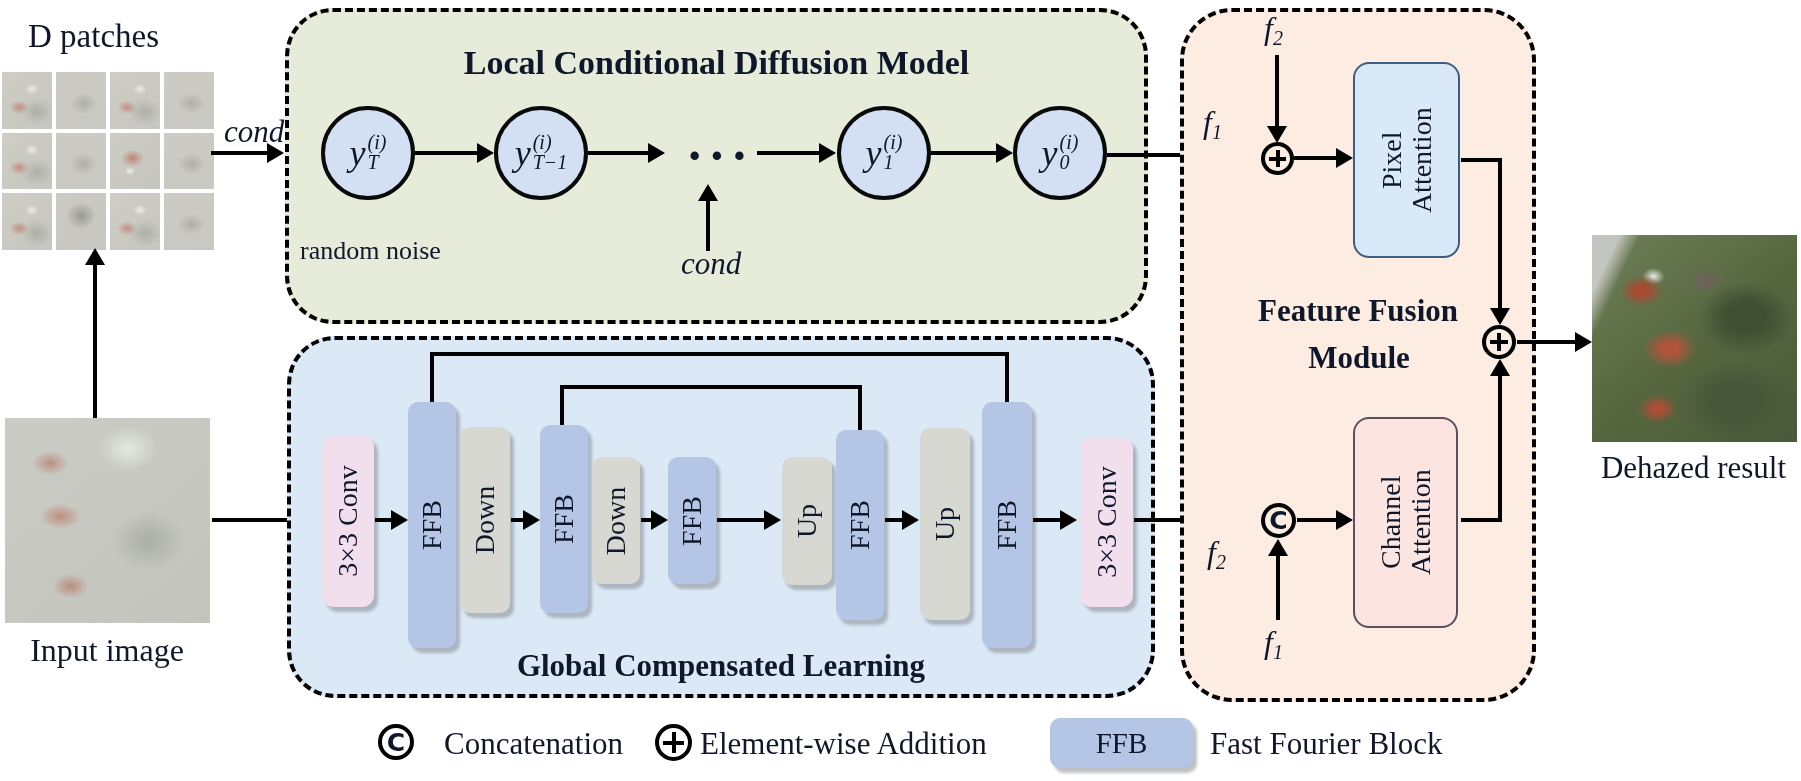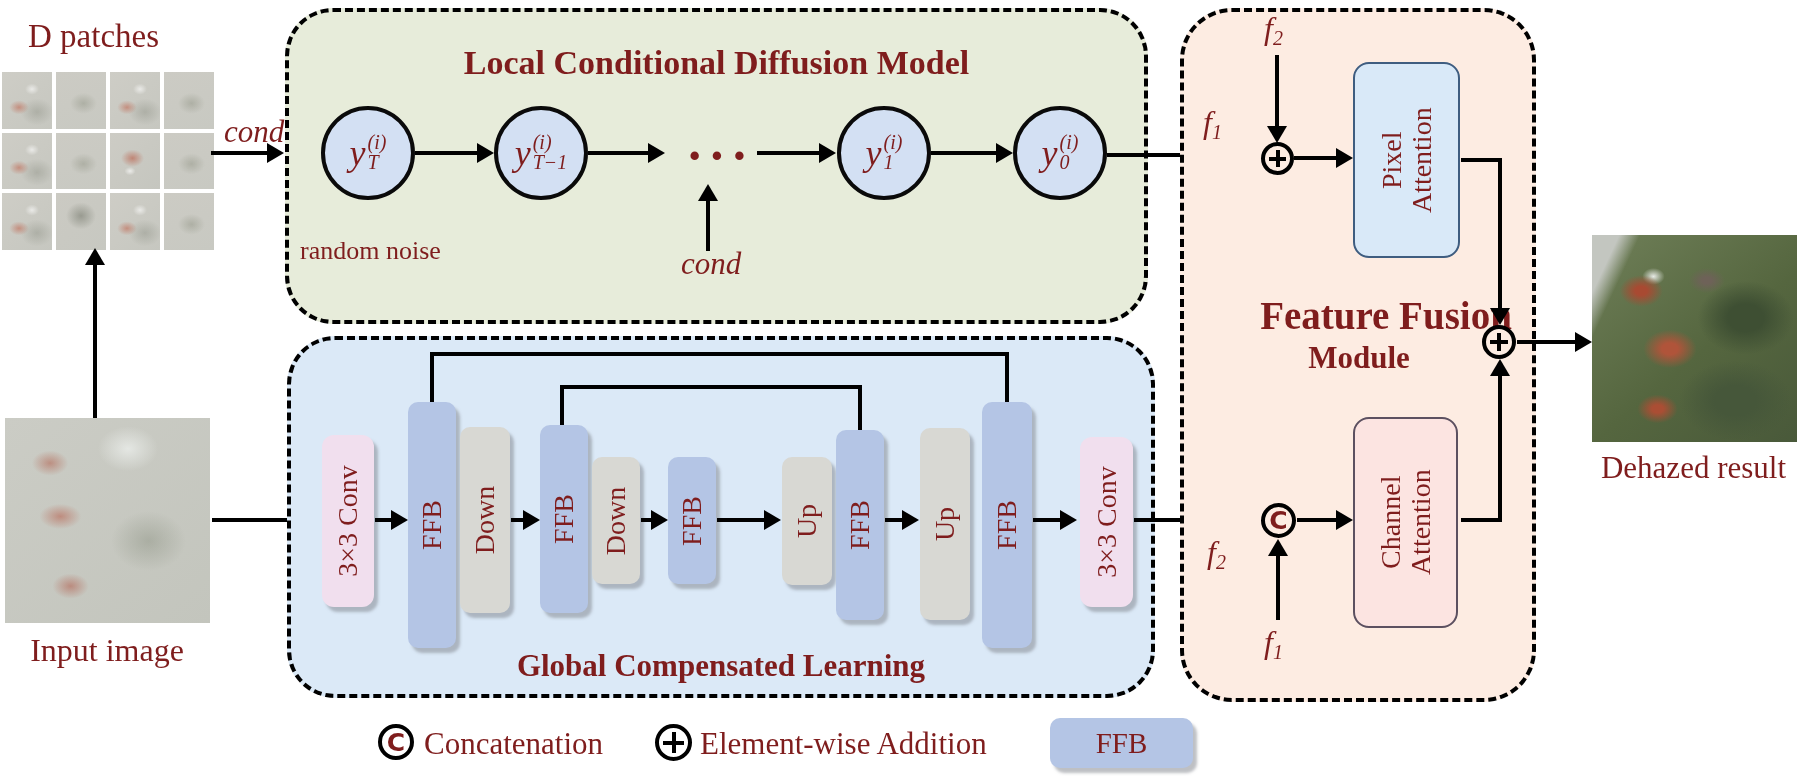--- a/index.html
+++ b/index.html
@@ -1,28 +1,28 @@
 <!DOCTYPE html>
 <html><head>
 <meta charset="utf-8">
 <style>
   html,body{margin:0;padding:0;background:#fff;}
   .canvas{position:relative;width:1801px;height:781px;background:#fff;overflow:hidden;
-          font-family:"Liberation Serif", serif;color:#7f1d1d;}
+          font-family:"Liberation Serif", serif;color:#0f172a;}
 
   
   .region{position:absolute;border:4px dashed #000;box-sizing:border-box;}
   .green-box{left:285px;top:8px;width:863px;height:316px;border-radius:48px;background:#e7ecda;}
   .blue-box{left:287px;top:336px;width:868px;height:362px;border-radius:48px;background:#dbe9f7;}
   .ffm-box{left:1180px;top:8px;width:356px;height:694px;border-radius:52px;background:#fdece2;}
 
   .title{position:absolute;font-weight:bold;text-align:center;font-family:Liberation Serif, serif;}
   .t-green{left:285px;top:44px;width:863px;font-size:34px;}
   .t-gcl{left:287px;top:648px;width:868px;font-size:31px;}
-  .t-ffm1{left:1180px;top:293px;width:412px;font-size:39px;}
+  .t-ffm1{left:1180px;top:293px;width:356px;font-size:31px;}
   .t-ffm2{left:1180px;top:340px;width:358px;font-size:31px;}
 
   .lbl{position:absolute;font-size:31px;}
   .italic{font-style:italic;}
 
   
   .node{position:absolute;width:94px;height:94px;border-radius:50%;background:#d3e0f3;
         border:4px solid #0a0a0a;box-sizing:border-box;display:flex;align-items:center;justify-content:center;}
   .math{font-size:36px;font-style:italic;display:inline-flex;align-items:center;}
   .scripts{display:inline-flex;flex-direction:column;font-size:20px;font-style:italic;
@@ -313,22 +313,23 @@
   <div class="ah ah-r" style="left:1575px;top:332px;"></div>
 
   <div class="dehazed-img"></div>
   <div class="lbl" style="left:1586px;top:450px;width:215px;text-align:center;font-size:31px;">Dehazed result</div>
 
   <div class="title t-gcl">Global Compensated Learning</div>
 
   <div class="opc concat" style="left:378px;top:724px;width:36px;height:36px;">
       <span>C</span>
     </div>
-  <div class="lbl" style="left:424px;top:726px;">Concatenation</div>
+  <div class="lbl" style="left:444px;top:726px;">Concatenation</div>
 
   <div class="opc plus" style="left:655px;top:724px;width:37px;height:37px;"></div>
   <div class="lbl" style="left:700px;top:726px;">Element-wise Addition</div>
 
   <div class="legend-chip">
       <span>FFB</span>
     </div>
+  <div class="lbl" style="left:1210px;top:726px;">Fast Fourier Block</div>
 
 </div>
 
 </body></html>

